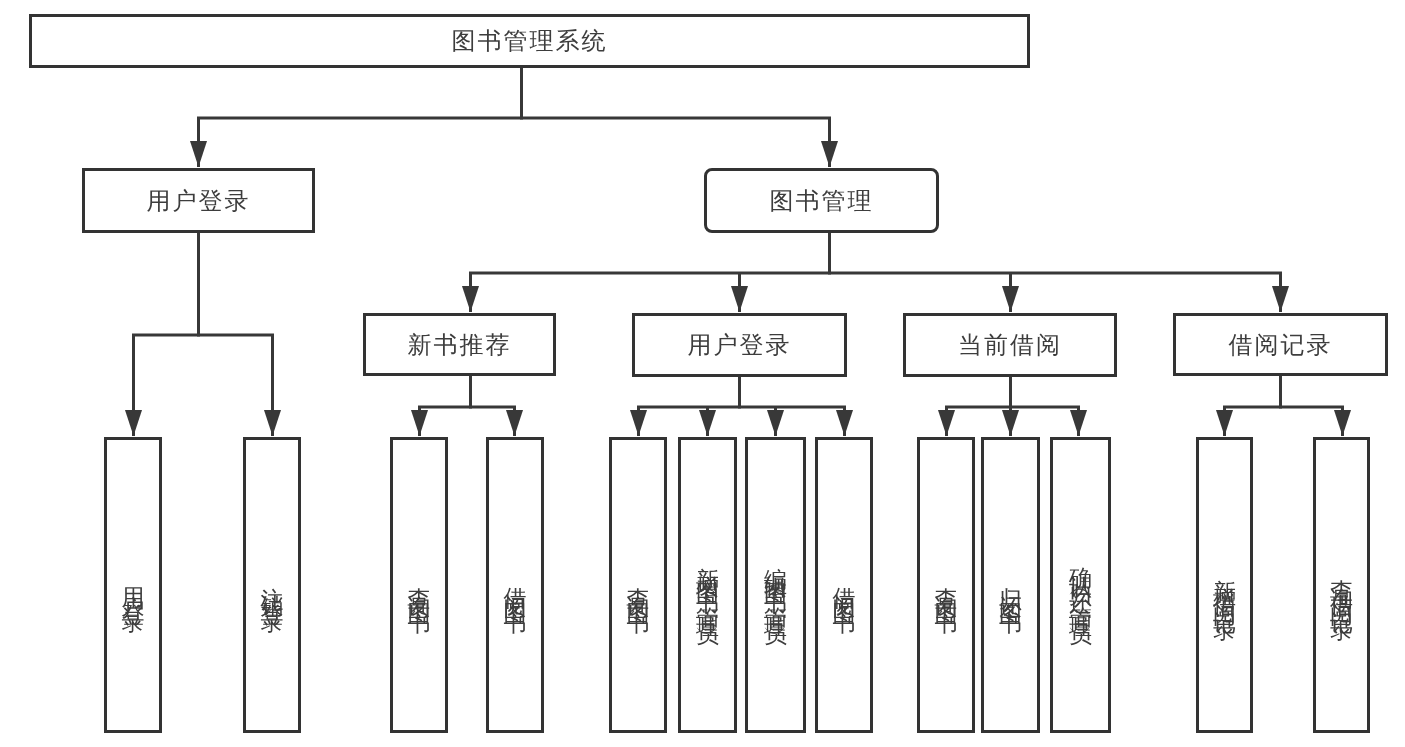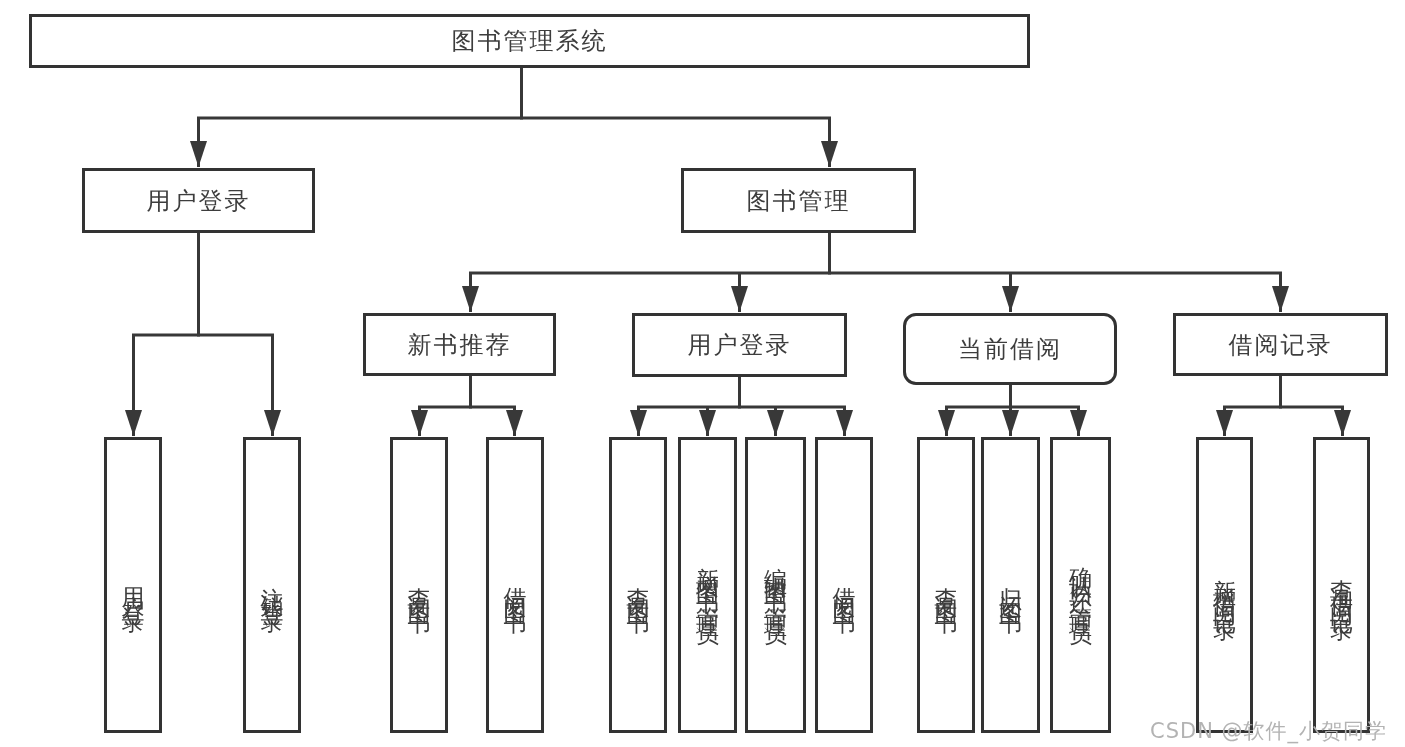--- a/index.html
+++ b/index.html
@@ -44,25 +44,25 @@
     text-orientation: mixed;
     letter-spacing: 8px;
     line-height: 1;
     white-space: nowrap;
   }
 
   
   #n-root  { left: 21px;  top: 14px;  width: 1001px; height: 54px; margin-left: 8px; }
 
   #n-login { left: 82px;  top: 168px; width: 233px; height: 65px; }
-  #n-mgmt  { left: 681px; top: 168px; width: 235px; height: 65px; }
+  #n-mgmt  { left: 704px; top: 168px; width: 235px; height: 65px; border-radius: 8px; }
 
   #n-nbr   { left: 363px;  top: 313px; width: 193px; height: 63px; }
   #n-bb    { left: 632px;  top: 313px; width: 215px; height: 64px; }
-  #n-cb    { left: 903px;  top: 313px; width: 214px; height: 72px; border-radius: 13px; }
+  #n-cb    { left: 903px;  top: 313px; width: 214px; height: 64px; }
   #n-br    { left: 1173px; top: 313px; width: 215px; height: 63px; }
 
   .leaf { top: 437px; height: 296px; width: 58px; }
   #l-login  { left: 104px; }
   #l-logout { left: 243px; }
   #l-nbr-q  { left: 390px; }
   #l-nbr-b  { left: 486px; }
   #l-bb-q   { left: 609px; }
   #l-bb-a   { left: 678px; width: 59px; }
   #l-bb-e   { left: 745px; width: 61px; }
@@ -186,15 +186,14 @@
     <span class="vtext">确认归还（管理员）</span>
   </div>
 
   <div class="node vnode leaf" id="l-br-a">
     <span class="vtext">新增借阅记录</span>
   </div>
   <div class="node vnode leaf" id="l-br-q">
     <span class="vtext">查询借阅记录</span>
   </div>
 
-  <div class="watermark">CSDN @软件_小贺同学</div>
 
 </div>
 
 </body></html>

